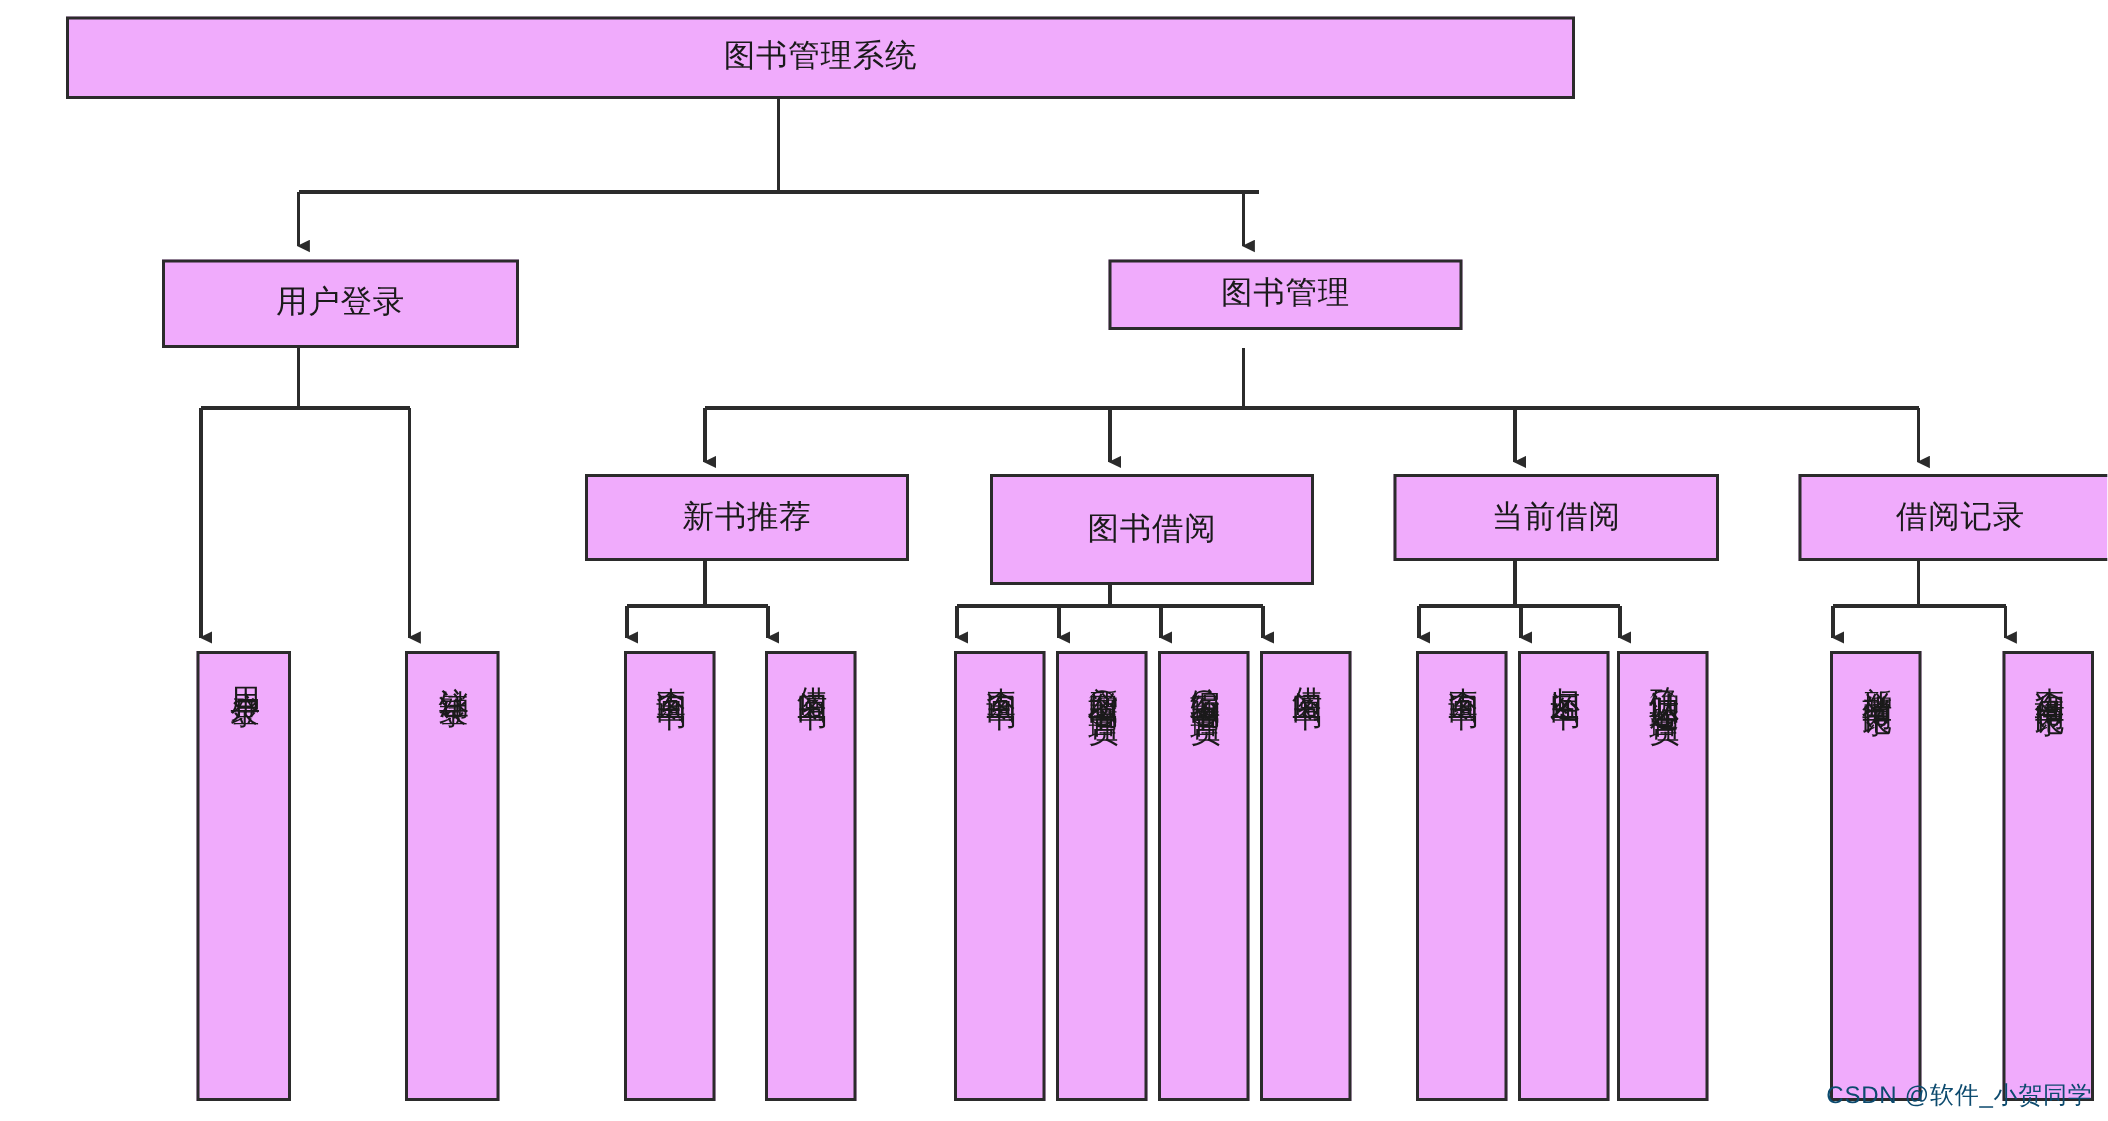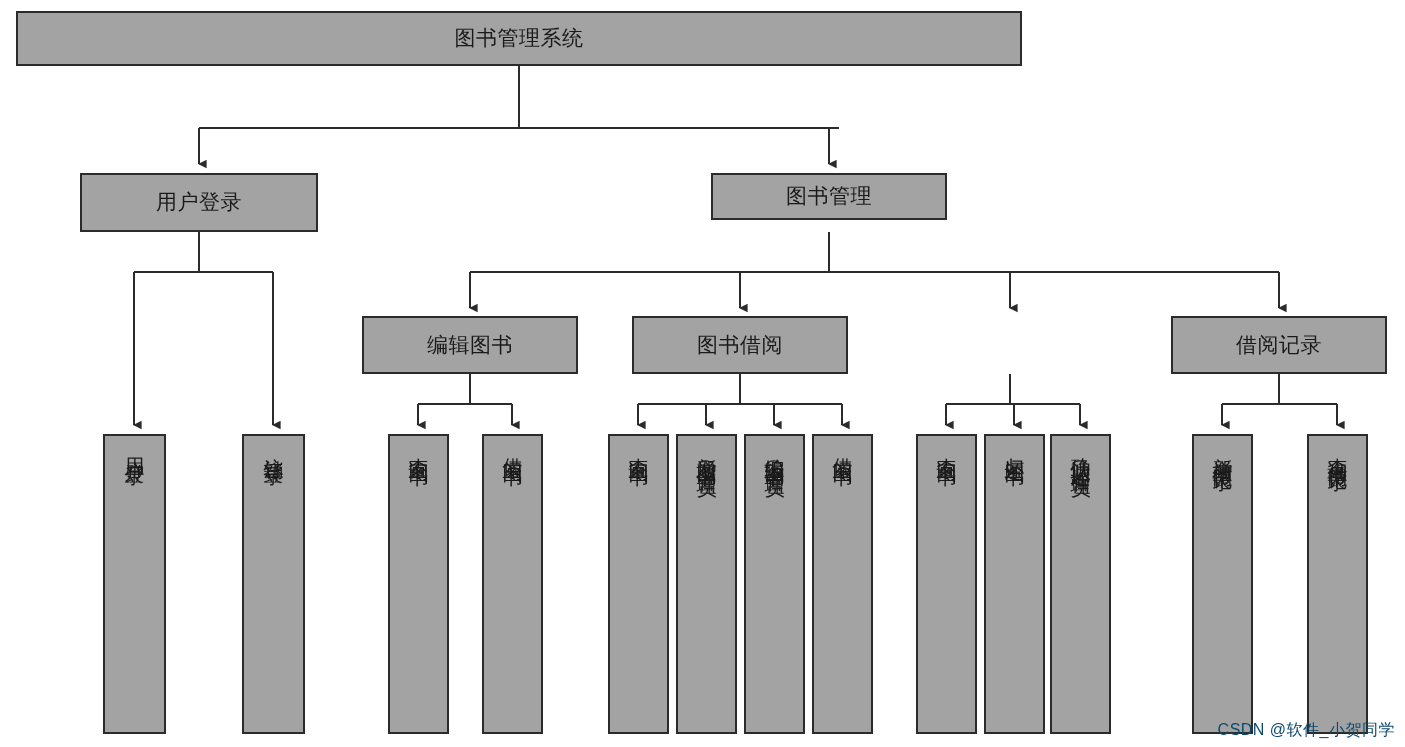--- a/index.html
+++ b/index.html
@@ -20,26 +20,27 @@
   svg.edges {
     position: absolute;
     left: 0;
     top: 0;
     width: 1405px;
     height: 747px;
   }
   .node {
     position: absolute;
     box-sizing: border-box;
-    background: #a3a3a3;
+    background: #f0abfc;
     border: 2px solid #2b2b2b;
     display: flex;
     align-items: center;
     justify-content: center;
     z-index: 2;
+    margin-left: 28px;
   }
   .node .label {
     color: #1a1a1a;
     letter-spacing: 0.5px;
     line-height: 1.15;
     text-align: center;
     white-space: pre;
   }
   .node.horizontal .label {
     font-size: 21px;
@@ -128,27 +129,30 @@
 
   <div class="node horizontal" style="left:80px; top:173px; width:238px; height:59px;">
     <span class="label">用户登录</span>
   </div>
 
   <div class="node horizontal" style="left:711px; top:173px; width:236px; height:47px;">
     <span class="label">图书管理</span>
   </div>
 
   <div class="node horizontal" style="left:362px; top:316px; width:216px; height:58px;">
-    <span class="label">编辑图书</span>
-  </div>
-
-  <div class="node horizontal" style="left:632px; top:316px; width:216px; height:58px;">
+    <span class="label">新书推荐</span>
+  </div>
+
+  <div class="node horizontal" style="left:632px; top:316px; width:216px; height:74px;">
     <span class="label">图书借阅</span>
   </div>
 
+  <div class="node horizontal" style="left:901px; top:316px; width:217px; height:58px;">
+    <span class="label">当前借阅</span>
+  </div>
 
   <div class="node horizontal" style="left:1171px; top:316px; width:216px; height:58px;">
     <span class="label">借阅记录</span>
   </div>
 
   <div class="node vertical" style="left:103px; top:434px; width:63px; height:300px;">
     <span class="label">用户登录</span>
   </div>
 
   <div class="node vertical" style="left:242px; top:434px; width:63px; height:300px;">

